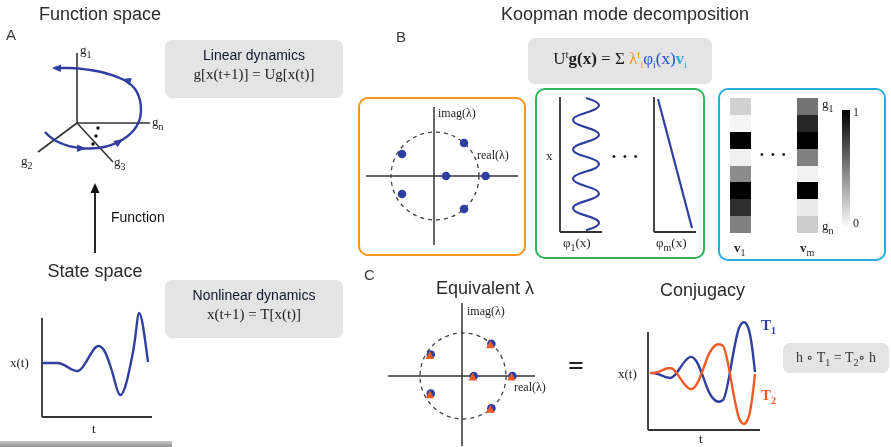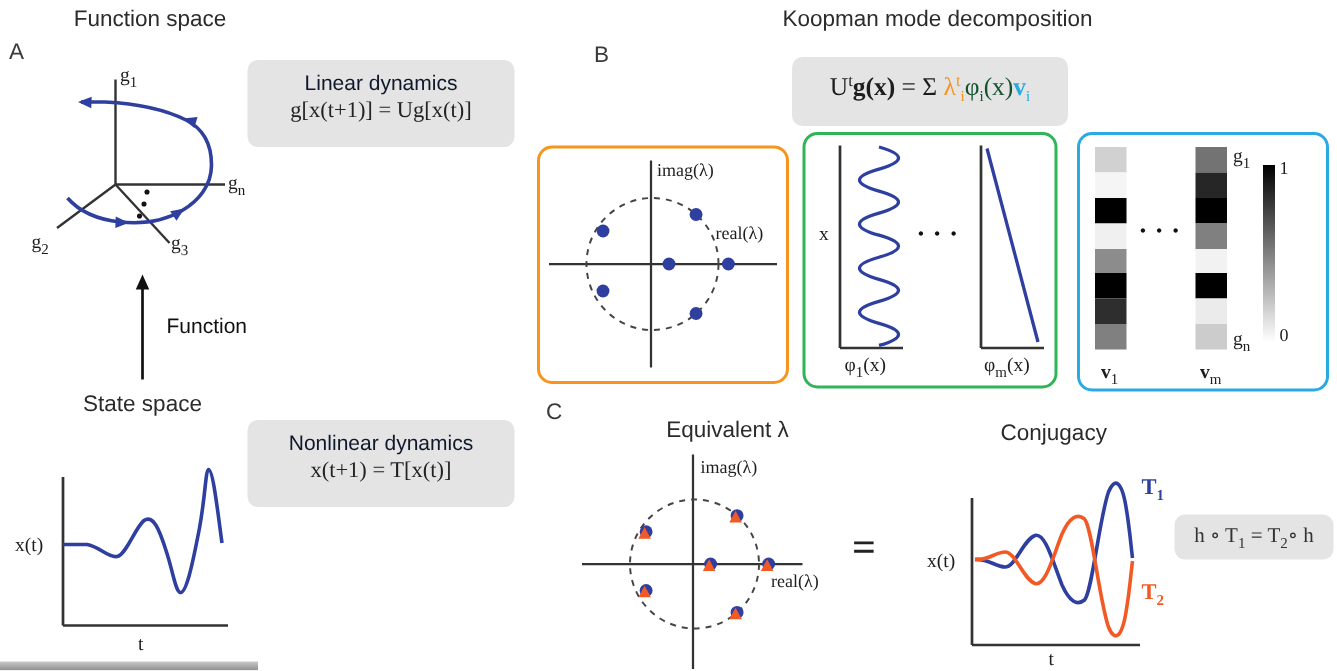--- a/index.html
+++ b/index.html
@@ -1,34 +1,34 @@
 <!DOCTYPE html>
 <html><head>
 <meta charset="utf-8">
 <style>
   html,body{margin:0;padding:0;background:#fff;}
   .canvas{position:relative;width:891px;height:447px;background:#ffffff;
           font-family:"Liberation Sans",sans-serif;color:#2a2a2a;overflow:hidden;}
   .abs{position:absolute;}
-  .title{font-size:15px;color:#2b2b2b;}
+  .title{font-size:18px;color:#2b2b2b;}
   .panel-letter{font-size:15px;color:#3a3a3a;}
   .math{font-family:"Liberation Serif","DejaVu Serif",serif;color:#1d1d1d;}
   .graybox{background:#e4e4e4;border-radius:7px;text-align:center;}
   .graybox .bx-title{font-size:14px;color:#0f172a;padding-top:7px;}
   .graybox .bx-eq{font-family:"Liberation Serif","DejaVu Serif",serif;font-size:15px;color:#222;padding-top:3px;}
   .frame{position:absolute;border-radius:10px;background:#fff;}
   .frame.orange{border:2.5px solid #F7941D;}
   .frame.green{border:2.5px solid #2FB457;}
   .frame.blue{border:2.5px solid #29ABE2;}
   .sup{font-size:11px;vertical-align:6px;}
   .sub{font-size:10px;vertical-align:-4px;}
   .small-math{font-size:12px;}
   .eq-main{font-size:17px;white-space:nowrap;}
   .c-orange{color:#F7941D;}
-  .c-green{color:#14532d;}
+  .c-green{color:#1d4ed8;}
   .c-lblue{color:#29ABE2;}
   .c-blue{color:#2e3f9f;}
   .c-curveorange{color:#F15A24;}
   .heat-col{position:absolute;display:flex;flex-direction:column;width:21px;height:135px;}
   .heat-col div{flex:1;}
   .colorbar{position:absolute;width:8px;height:118px;background:linear-gradient(#000 0%,#fff 100%);}
   .dots-row{font-size:11px;letter-spacing:2px;color:#111;}
   .bottom-bar{position:absolute;left:0;top:441px;width:172px;height:6px;
               background:linear-gradient(#c9c9c9,#8f8f8f);}
   svg{position:absolute;overflow:visible;}

